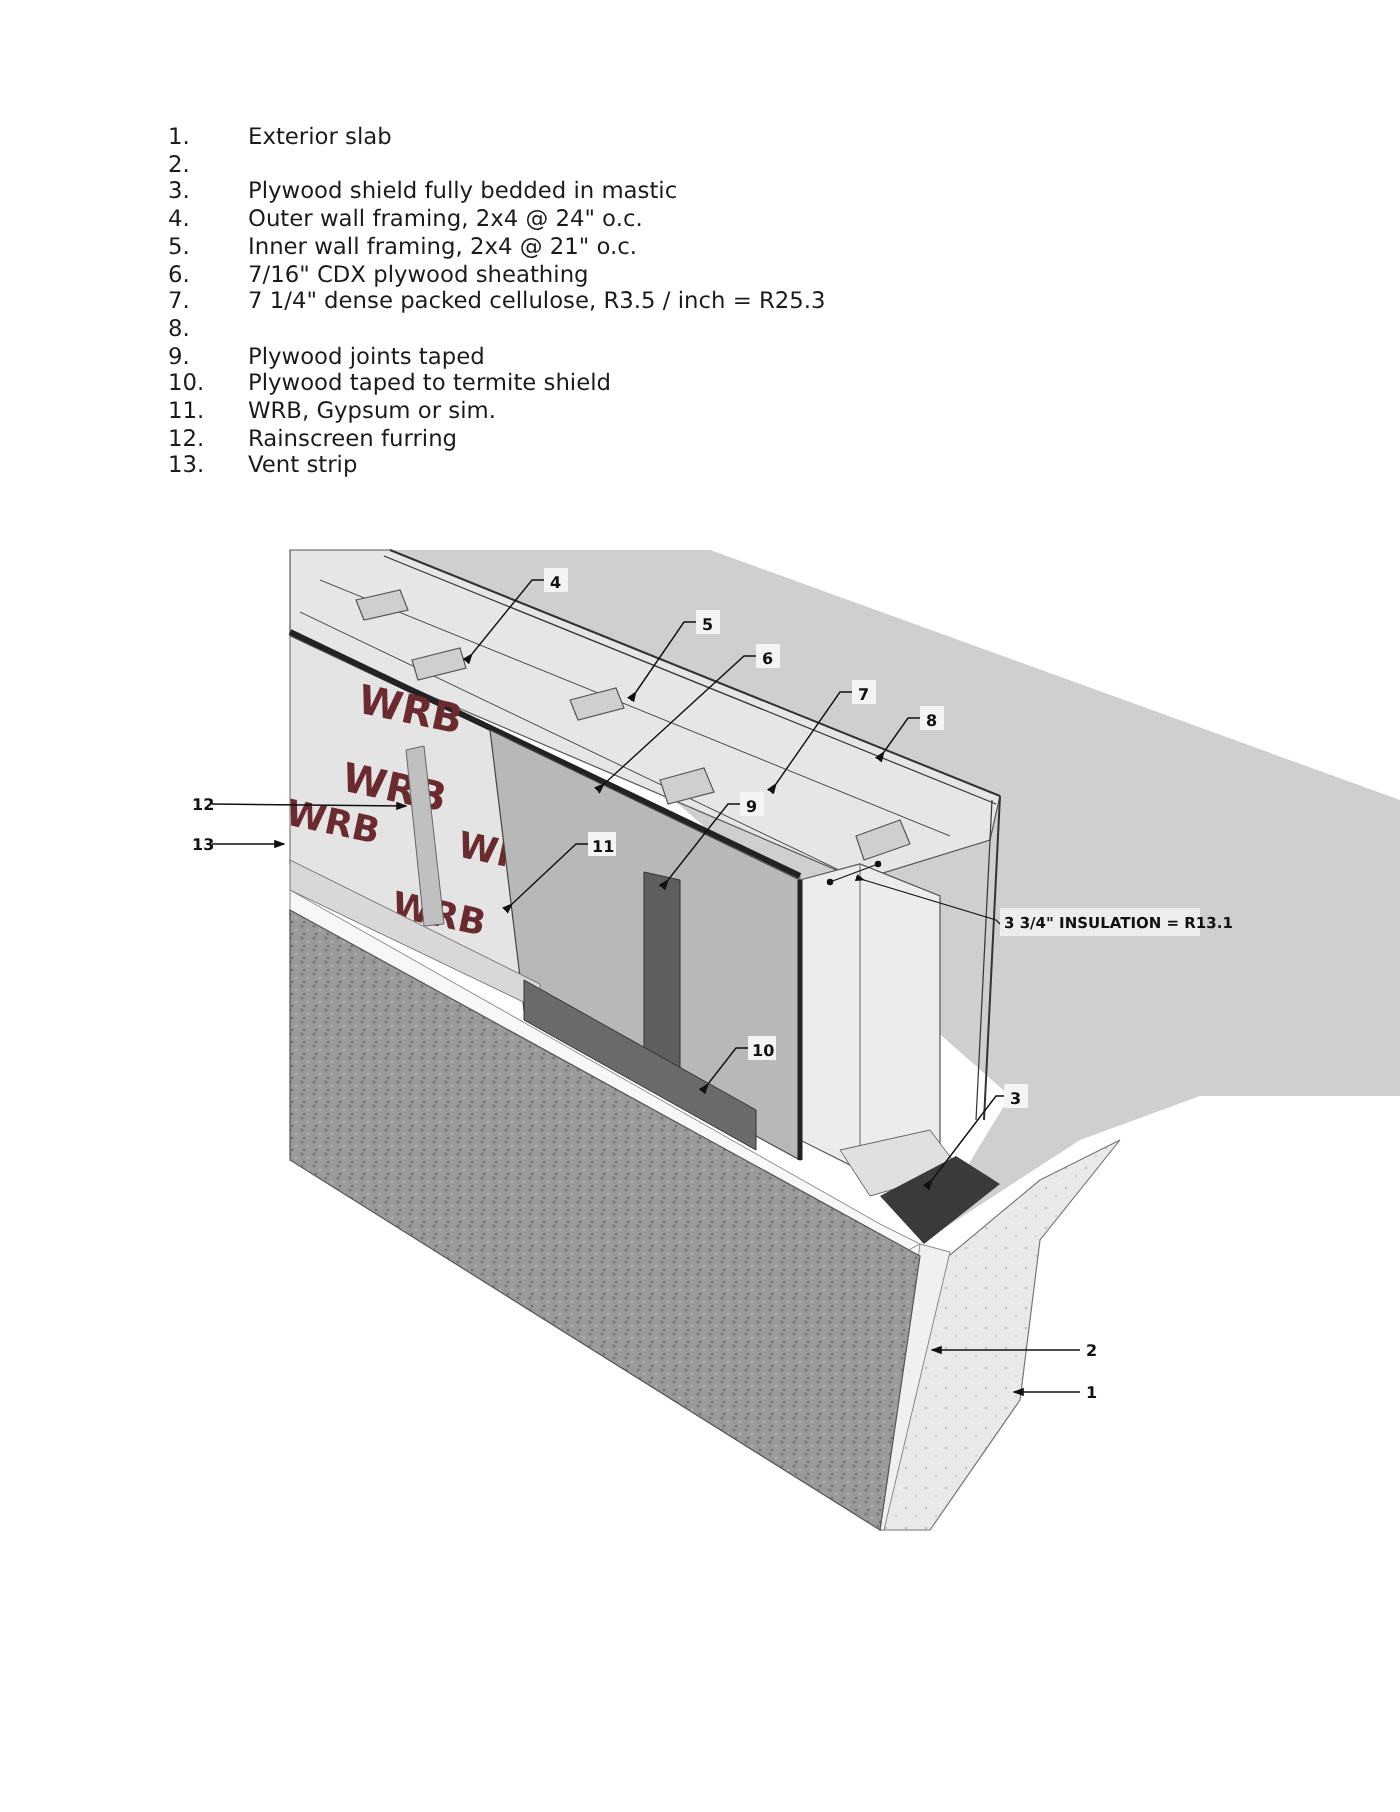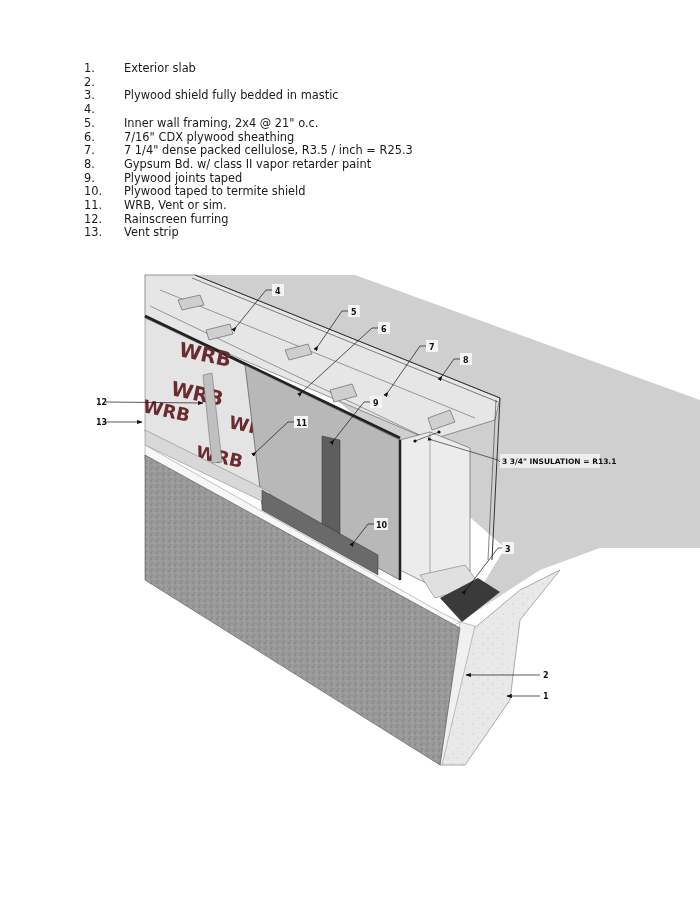--- a/index.html
+++ b/index.html
@@ -21,48 +21,48 @@
     </div>
   <div class="legend-row">
       <span class="legend-num">2.</span>
     </div>
   <div class="legend-row">
       <span class="legend-num">3.</span>
       <span>Plywood shield fully bedded in mastic</span>
     </div>
   <div class="legend-row">
       <span class="legend-num">4.</span>
+      <span>Outer wall framing, 2x4 @ 24" o.c.</span>
     </div>
   <div class="legend-row">
       <span class="legend-num">5.</span>
       <span>Inner wall framing, 2x4 @ 21" o.c.</span>
     </div>
   <div class="legend-row">
       <span class="legend-num">6.</span>
       <span>7/16" CDX plywood sheathing</span>
     </div>
   <div class="legend-row">
       <span class="legend-num">7.</span>
       <span>7 1/4" dense packed cellulose, R3.5 / inch = R25.3</span>
     </div>
   <div class="legend-row">
       <span class="legend-num">8.</span>
-      <span>Gypsum Bd. w/ class II vapor retarder paint</span>
     </div>
   <div class="legend-row">
       <span class="legend-num">9.</span>
       <span>Plywood joints taped</span>
     </div>
   <div class="legend-row">
       <span class="legend-num">10.</span>
       <span>Plywood taped to termite shield</span>
     </div>
   <div class="legend-row">
       <span class="legend-num">11.</span>
-      <span>WRB, Vent or sim.</span>
+      <span>WRB, Gypsum or sim.</span>
     </div>
   <div class="legend-row">
       <span class="legend-num">12.</span>
       <span>Rainscreen furring</span>
     </div>
   <div class="legend-row">
       <span class="legend-num">13.</span>
       <span>Vent strip</span>
     </div>
 </div>

